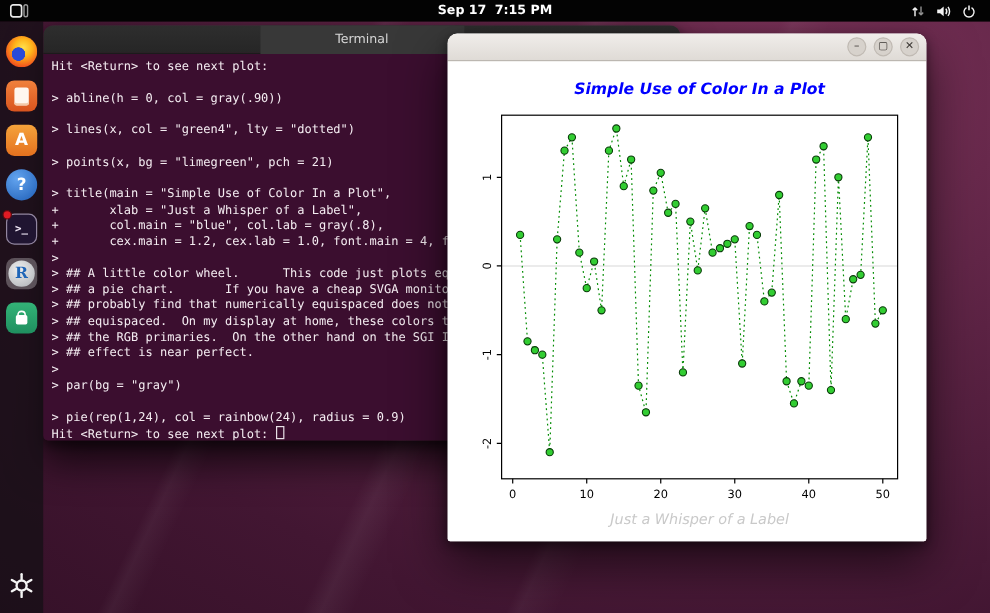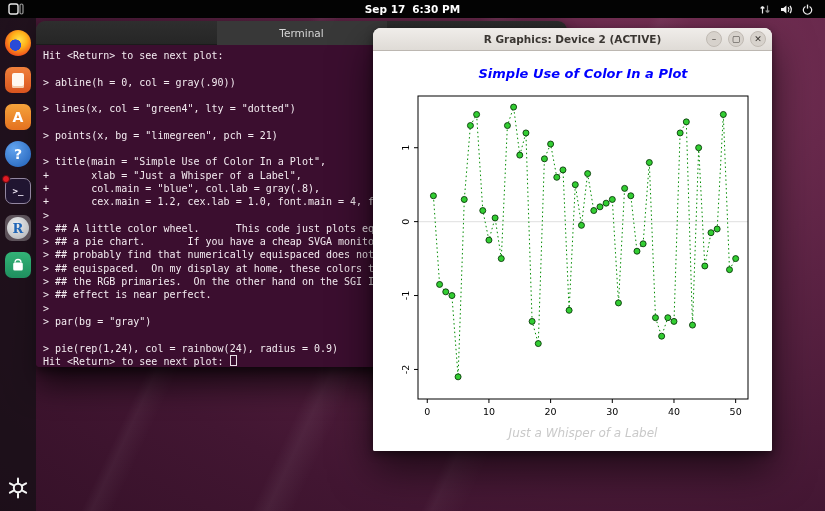--- a/index.html
+++ b/index.html
@@ -109,21 +109,21 @@
 
   <div class="topbar">
     <div class="tb-left">
       <svg width="16" height="12" viewBox="0 0 16 12">
         <rect x="1" y="1" width="9" height="10" rx="2" fill="none" stroke="#e8e8e8" stroke-width="1.4"></rect>
         <rect x="12" y="1" width="3" height="10" rx="1.5" fill="none" stroke="#9a9a9a" stroke-width="1.2"></rect>
       </svg>
     </div>
     <div class="clock-pill">
       <span>Sep 17</span>
-      <span>6:30 PM</span>
+      <span>7:15 PM</span>
     </div>
     <div class="tb-right">
       <svg width="12" height="11" viewBox="0 0 12 11">
         <path d="M3.5 9.5 V2.5 M3.5 2.5 L1.7 4.5 M3.5 2.5 L5.3 4.5" stroke="#f2f2f2" stroke-width="1.2" fill="none"></path>
         <path d="M8.5 1.5 V8.5 M8.5 8.5 L6.7 6.5 M8.5 8.5 L10.3 6.5" stroke="#8f8f8f" stroke-width="1.2" fill="none"></path>
       </svg>
       <svg width="13" height="11" viewBox="0 0 13 11">
         <polygon points="1,4 3.4,4 6.4,1.4 6.4,9.6 3.4,7 1,7" fill="#f2f2f2"></polygon>
         <path d="M8.2 3.2 Q9.8 5.5 8.2 7.8" class="icon-white"></path>
         <path d="M10 1.8 Q12.6 5.5 10 9.2" class="icon-white"></path>
@@ -217,21 +217,20 @@
 &gt; 
 &gt; par(bg = "gray")
 
 &gt; pie(rep(1,24), col = rainbow(24), radius = 0.9)</pre>
       <div class="prompt-line"><span>Hit &lt;Return&gt; to see next plot: </span><span class="term-cursor"></span></div>
     </div>
   </div>
 
   <div class="graphics-window">
     <div class="gw-titlebar">
-      <span class="gw-title">R Graphics: Device 2 (ACTIVE)</span>
       <div class="gw-buttons">
         <div class="gw-btn">–</div>
         <div class="gw-btn">▢</div>
         <div class="gw-btn">✕</div>
       </div>
     </div>
     <div class="gw-content">
       <svg id="plot" width="399" height="398" viewBox="0 0 399 398">
           <line x1="45" x2="375" y1="170.63414634146338" y2="170.63414634146338" stroke="#e5e5e5" stroke-width="1.2"></line>
           <polyline points="60.4,144.8 66.6,233.5 72.8,240.8 78.9,244.5 85.1,325.8 91.3,148.5 97.4,74.6 103.6,63.5 109.8,159.5 115.9,189.1 122.1,166.9 128.3,207.6 134.4,74.6 140.6,56.1 146.8,104.1 152.9,82.0 159.1,270.4 165.3,292.6 171.4,107.8 177.6,93.0 183.8,126.3 190.0,118.9 196.1,259.3 202.3,133.7 208.5,174.3 214.6,122.6 220.8,159.5 227.0,155.9 233.1,152.2 239.3,148.5 245.5,251.9 251.6,137.4 257.8,144.8 264.0,200.2 270.1,192.8 276.3,111.5 282.5,266.7 288.6,285.2 294.8,266.7 301.0,270.4 307.1,82.0 313.3,70.9 319.5,274.1 325.7,96.7 331.8,215.0 338.0,181.7 344.2,178.0 350.3,63.5 356.5,218.7 362.7,207.6" fill="none" stroke="#008b00" stroke-width="1" stroke-dasharray="1.5,2.8"></polyline>

